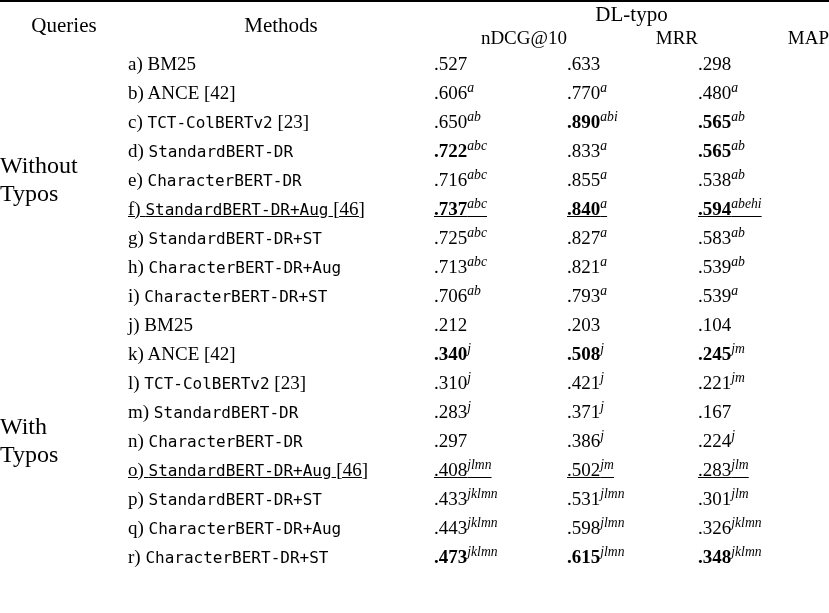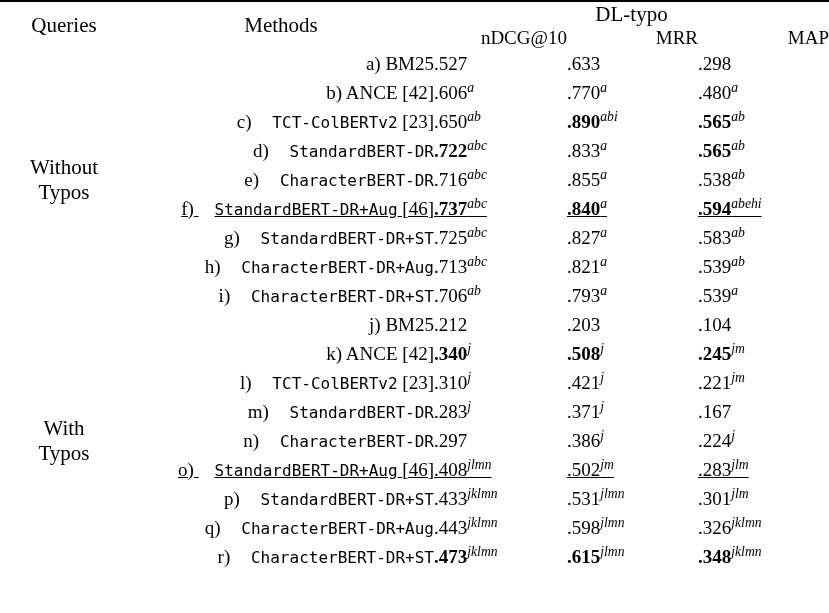--- a/index.html
+++ b/index.html
@@ -46,35 +46,33 @@
     text-align: center;
     font-size: 21px;
     padding: 6px 4px;
   }
   .hdr-sub {
     text-align: right;
     font-size: 19px;
     padding: 5px 4px;
   }
   .group-label {
-    text-align: center;
-    font-size: 21px;
+    font-size: 24px;
     line-height: 1.15;
     padding: 4px;
   }
   .method-cell {
-    text-align: right;
+    text-align: left;
     padding: 3px 6px 3px 10px;
     font-size: 19px;
     white-space: nowrap;
   }
   .mono {
     font-family: "DejaVu Sans Mono", monospace;
     font-size: 16px;
-    margin-left: 16px;
   }
   .num-cell {
     text-align: left;
     padding: 3px 6px 3px 10px;
     font-size: 19px;
     white-space: nowrap;
   }
   .b { font-weight: bold; }
   sup.sup {
     font-style: italic;

